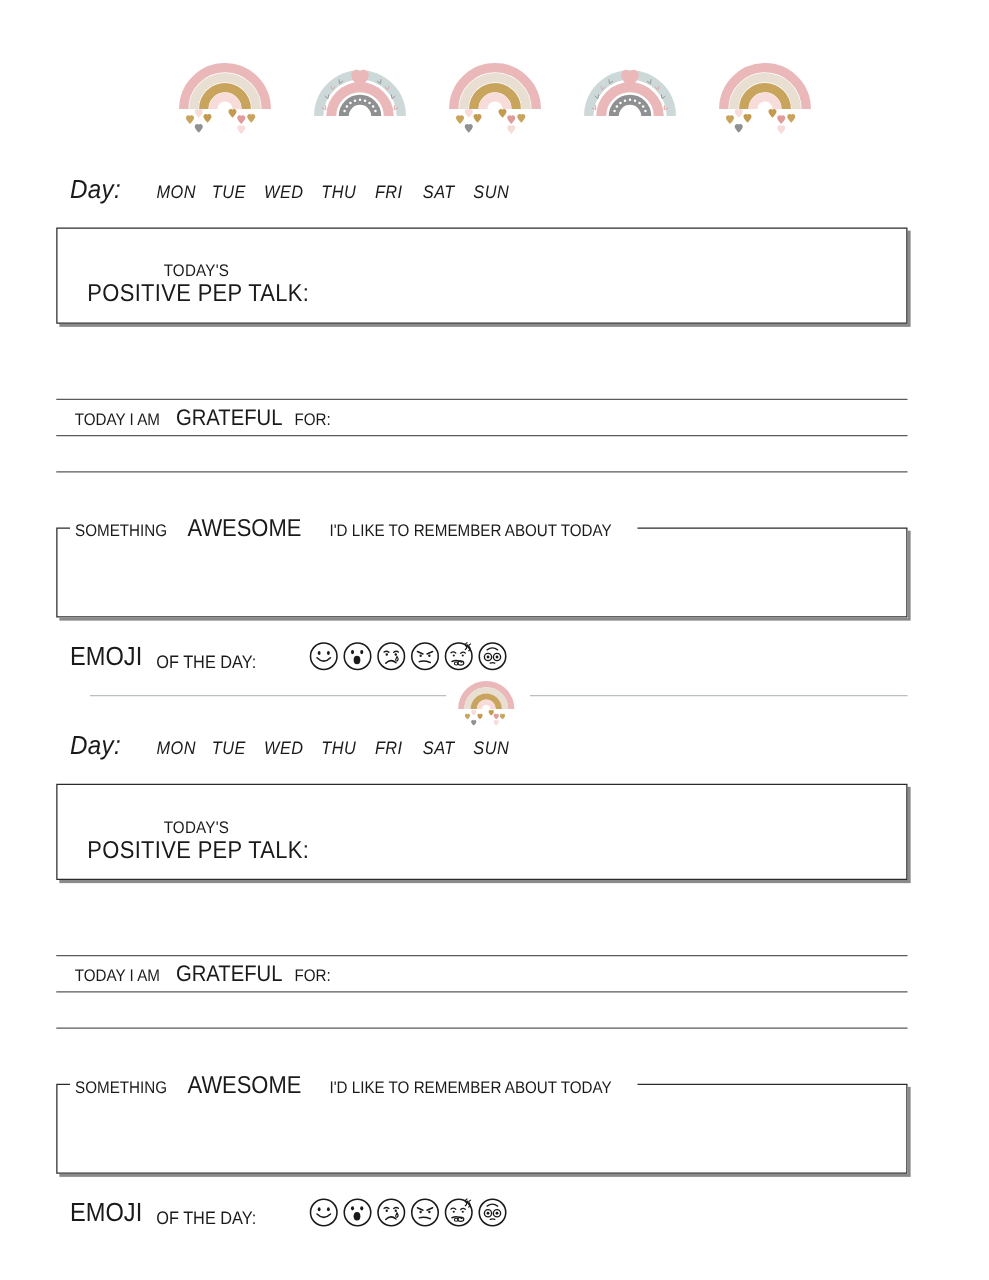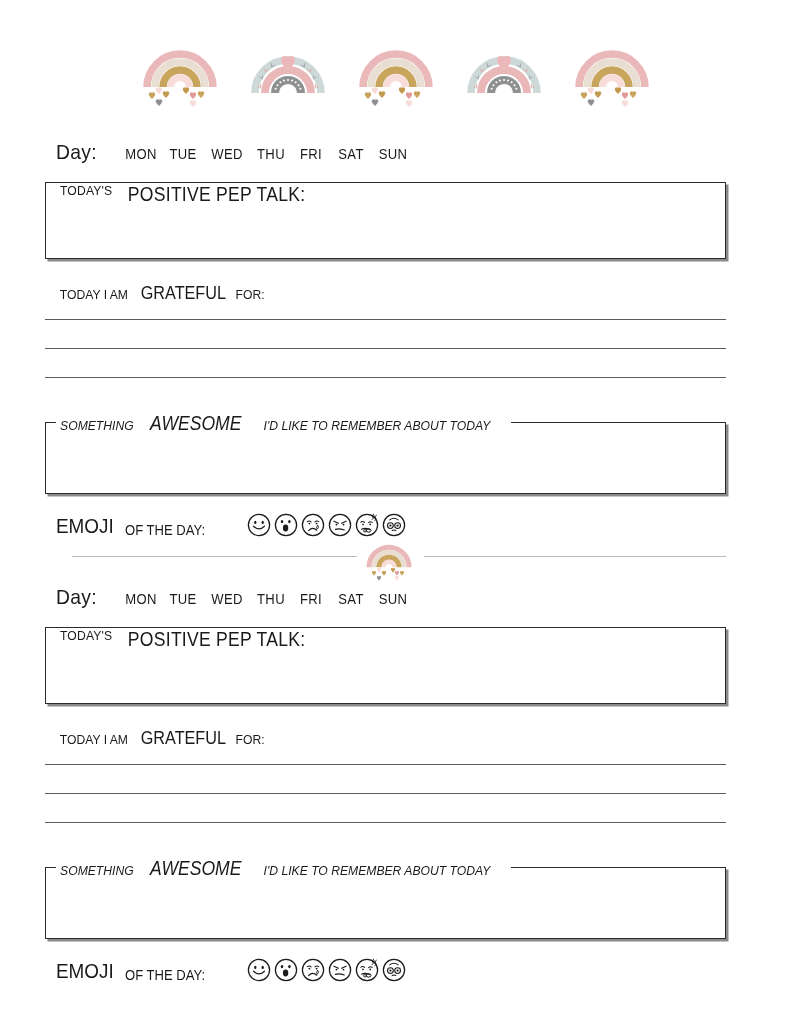--- a/index.html
+++ b/index.html
@@ -30,20 +30,21 @@
 
   
   .section { position: absolute; left: 0; width: 791px; }
 
   
   .day-row {
     display: flex;
     align-items: baseline;
     padding-left: 56px;
     height: 30px;
+    font-style: italic;
   }
   .day-label {
     font-size: 21px;
     letter-spacing: .3px;
     font-stretch: condensed;
     transform: scaleX(0.92);
     transform-origin: left center;
     white-space: nowrap;
   }
   .day-list { display: flex; margin-left: 20px; }
@@ -64,52 +65,53 @@
 
   
   .pep-box {
     position: absolute;
     left: 45px; width: 681px; height: 77px;
     border: 1.6px solid #2b2b2b;
     background: #fff;
     box-shadow: 2.5px 2.5px 0 0 #8a8a8a;
   }
   .pep-label {
-    position: absolute; left: 11px; top: 0;
-    display: flex; align-items: flex-start;
+    position: absolute; left: 11px; top: 26px;
+    display: flex; align-items: center;
     white-space: nowrap;
+    flex-direction: column;
   }
   .pep-small {
     font-size: 13.5px; letter-spacing: .2px;
     transform: scaleX(0.9); transform-origin: left baseline;
   }
   .pep-big {
     font-size: 19.5px; letter-spacing: .3px; margin-left: 3px;
     transform: scaleX(0.9); transform-origin: left baseline;
   }
 
   
   .grateful-label {
     position: absolute; left: 56px;
-    display: flex; align-items: baseline; white-space: nowrap;
+    display: flex; align-items: baseline; white-space: nowrap; margin-top: 41px;
   }
   .gr-small { font-size: 13.5px; transform: scaleX(0.9); transform-origin: left baseline; }
   .gr-big   { font-size: 18px; margin: 0 4px; transform: scaleX(0.9); transform-origin: left baseline; }
 
   .rule {
     position: absolute; left: 45px; width: 681px;
     height: 0; border-top: 1.7px solid #5b5b5b;
   }
 
   
   .awesome-wrap { position: absolute; left: 45px; width: 681px; height: 72px; }
   .awesome-label {
     position: absolute; left: 11px; top: -10px;
     display: flex; align-items: baseline;
-    white-space: nowrap; background: #fff; padding-right: 8px; z-index: 2; font-style: italic;
+    white-space: nowrap; background: #fff; padding-right: 8px; z-index: 2;
   }
   .aw-small { font-size: 13.5px; transform: scaleX(0.9); transform-origin: left baseline; }
   .aw-big   { font-size: 19.5px; margin: 0 5px 0 7px; transform: scaleX(0.9); transform-origin: left baseline; }
   .aw-tail  { font-size: 13.5px; transform: scaleX(0.9); transform-origin: left baseline; }
   .awesome-box {
     position: absolute; left: 0; top: 0; width: 681px; height: 72px;
     border: 1.6px solid #2b2b2b;
     background: transparent;
     box-shadow: 2.5px 2.5px 0 0 #8a8a8a;
   }

